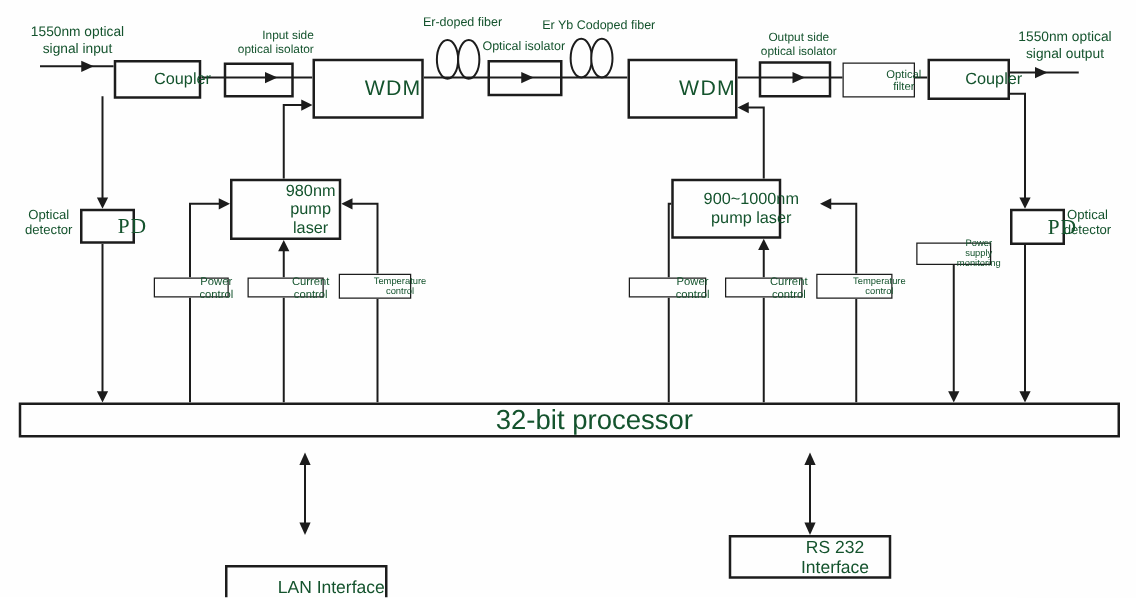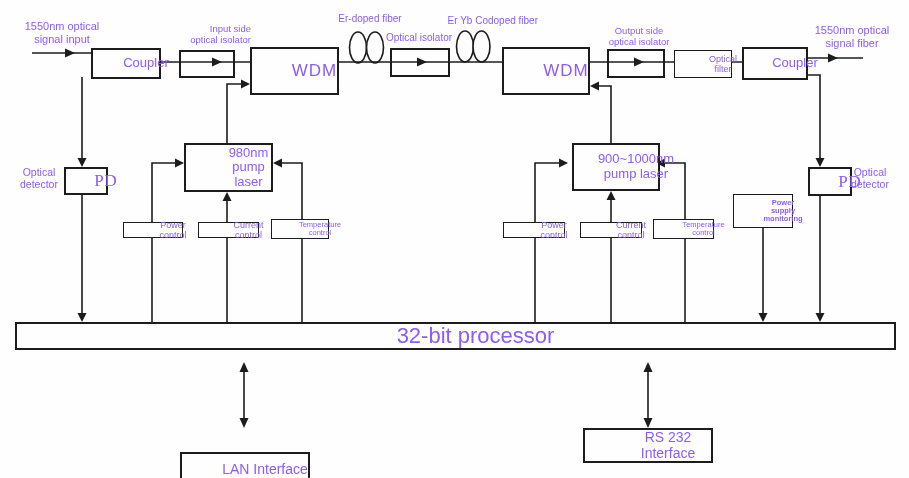--- a/index.html
+++ b/index.html
@@ -2,21 +2,21 @@
 <html><head>
 <meta charset="utf-8">
 <style>
   html, body { margin: 0; padding: 0; background: #ffffff; }
   #stage {
     position: relative;
     width: 909px;
     height: 478px;
     background: #fefefe;
     font-family: "Liberation Sans", sans-serif;
-    color: #8b5cf6;
+    color: #14532d;
     overflow: hidden;
   }
   #wires { position: absolute; left: 0; top: 0; z-index: 1; }
   .box {
     position: absolute;
     box-sizing: border-box;
     border: 2px solid #1c1c1c;
     background: #fefefe;
     display: flex;
     align-items: center;
@@ -45,42 +45,42 @@
   #isolator-out { left: 607px; top: 49px;  width: 58px;  height: 29px; background: transparent; }
   #optical-filter { left: 674px; top: 50px; width: 58px; height: 28px; font-size: 9px; }
   #coupler-out  { left: 742px; top: 47px;  width: 66px;  height: 33px; font-size: 13px; }
 
   
   #pd-left  { left: 64px;  top: 167px; width: 33px; height: 28px; font-family: "Liberation Serif", serif; font-size: 17px; letter-spacing: 1px; }
   #pd-right { left: 808px; top: 167px; width: 34px; height: 29px; font-family: "Liberation Serif", serif; font-size: 17px; letter-spacing: 1px; }
 
   
   #pump-left  { left: 184px; top: 143px; width: 89px; height: 49px; font-size: 13px; }
-  #pump-right { left: 572px; top: 143px; width: 88px; height: 48px; font-size: 13px; }
+  #pump-right { left: 537px; top: 143px; width: 88px; height: 48px; font-size: 13px; }
 
   
   #power-left    { left: 123px; top: 222px; width: 60px; height: 16px; font-size: 9px; }
   #current-left  { left: 198px; top: 222px; width: 61px; height: 16px; font-size: 9px; }
   #temp-left     { left: 271px; top: 219px; width: 58px; height: 20px; font-size: 7.5px; line-height: 1.05; }
   #power-right   { left: 503px; top: 222px; width: 62px; height: 16px; font-size: 9px; }
   #current-right { left: 580px; top: 222px; width: 62px; height: 16px; font-size: 9px; }
   #temp-right    { left: 653px; top: 219px; width: 61px; height: 20px; font-size: 7.5px; line-height: 1.05; }
-  #psu-monitor   { left: 733px; top: 194px; width: 60px; height: 34px; font-size: 7.5px; line-height: 1.05; font-weight: bold; }
+  #psu-monitor   { left: 733px; top: 194px; width: 60px; height: 18px; font-size: 7.5px; line-height: 1.05; }
 
   
   #processor { left: 15px;  top: 322px; width: 881px; height: 28px; font-size: 22px; }
   #lan       { left: 180px; top: 452px; width: 130px; height: 35px; font-size: 14px; }
   #rs232     { left: 583px; top: 428px; width: 130px; height: 35px; font-size: 14px; }
 
   
   #input-label        { left: 6px;   top: 20px;  width: 112px; font-size: 11px; }
   #isolator-in-label  { left: 163px; top: 23px;  width: 88px;  font-size: 9.5px; text-align: right; }
   #er-fiber-label     { left: 328px; top: 13px;  width: 84px;  font-size: 10px; }
   #isolator-mid-label { left: 376px; top: 32px;  width: 86px;  font-size: 10px; }
-  #eryb-fiber-label   { left: 420px; top: 15px;  width: 118px; font-size: 10px; text-align: right; }
+  #eryb-fiber-label   { left: 420px; top: 15px;  width: 118px; font-size: 10px; }
   #isolator-out-label { left: 596px; top: 25px;  width: 86px;  font-size: 9.5px; }
   #output-label       { left: 802px; top: 24px;  width: 100px; font-size: 11px; }
   #detector-left-label  { left: 16px;  top: 166px; width: 46px; font-size: 10.5px; }
   #detector-right-label { left: 844px; top: 166px; width: 52px; font-size: 10.5px; }
 </style>
 </head>
 <body>
 
 <div id="stage">
 
@@ -187,21 +187,21 @@
   </div>
   <div class="label" id="er-fiber-label">Er-doped fiber</div>
   <div class="label" id="isolator-mid-label">Optical isolator</div>
   <div class="label" id="eryb-fiber-label">Er Yb Codoped fiber</div>
   <div class="label" id="isolator-out-label">
     <span>Output side</span>
     <span>optical isolator</span>
   </div>
   <div class="label" id="output-label">
     <span>1550nm optical</span>
-    <span>signal fiber</span>
+    <span>signal output</span>
   </div>
   <div class="label" id="detector-left-label">
     <span>Optical</span>
     <span>detector</span>
   </div>
   <div class="label" id="detector-right-label">
     <span>Optical</span>
     <span>detector</span>
   </div>
 

